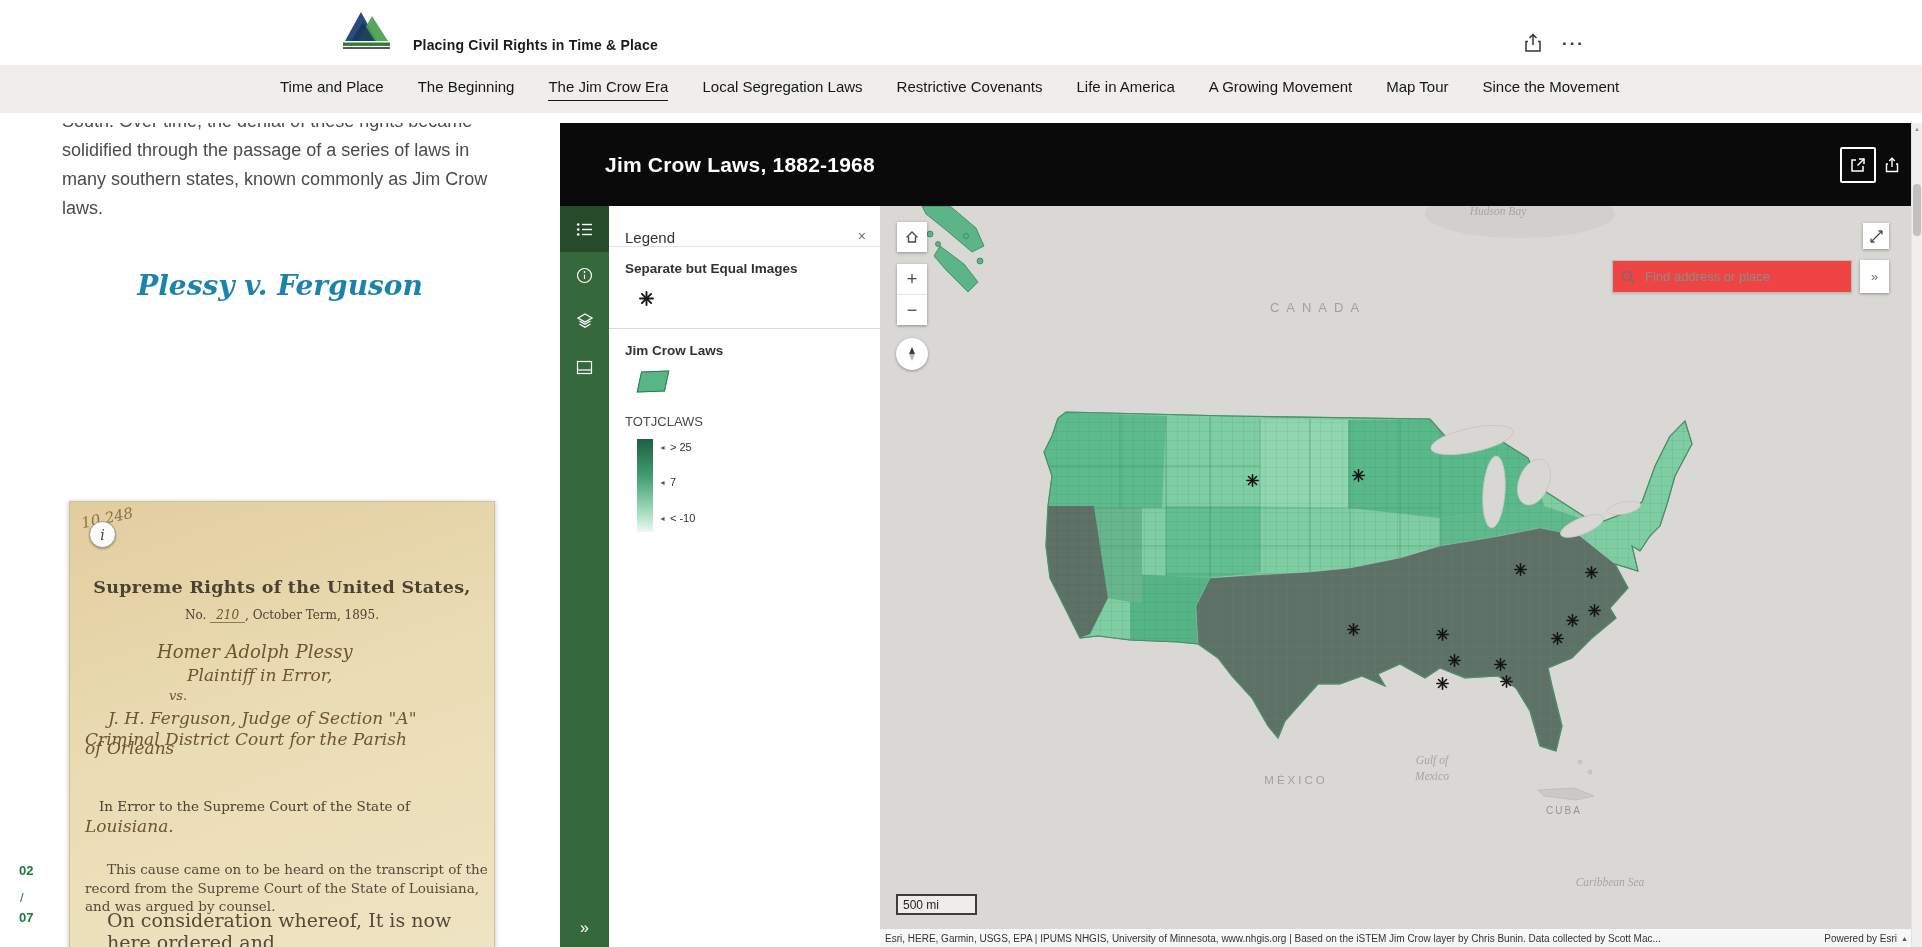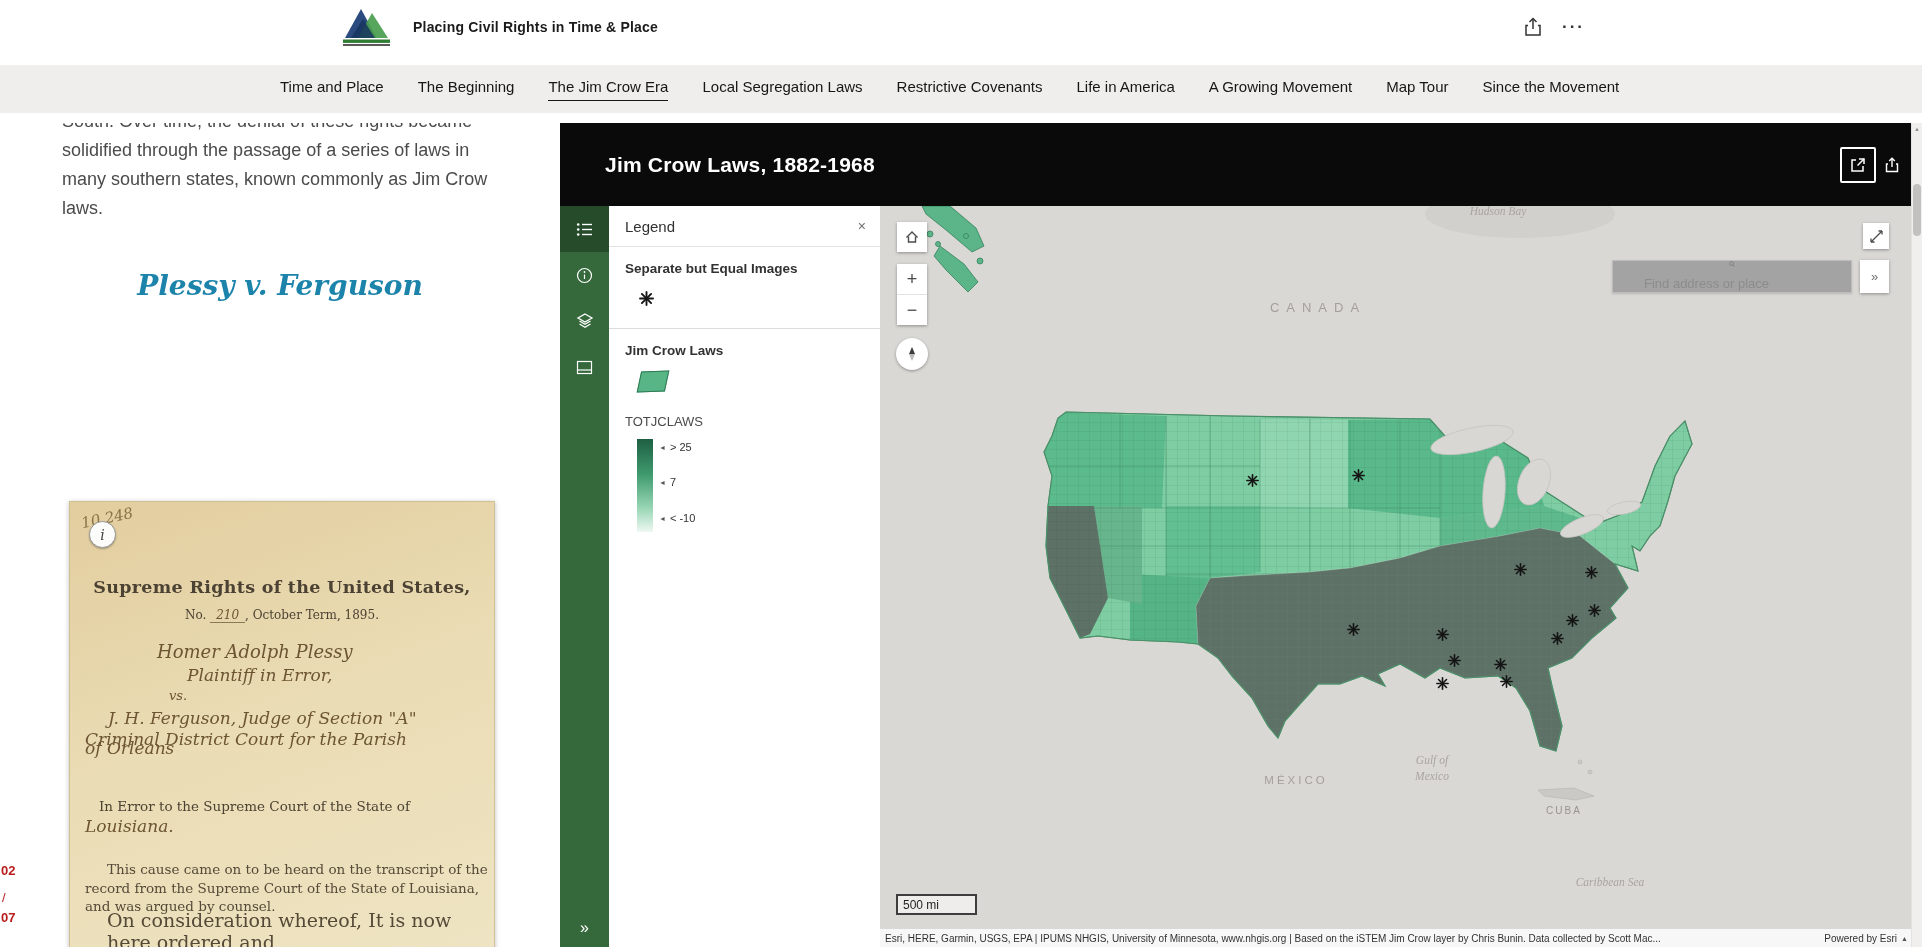--- a/index.html
+++ b/index.html
@@ -1,21 +1,21 @@
 <!DOCTYPE html>
 <html><head>
 <meta charset="utf-8">
 <style>
   html,body{margin:0;padding:0;background:#fff;}
   #app{position:relative;width:1922px;height:947px;overflow:hidden;background:#fff;
        font-family:"Liberation Sans",sans-serif;}
 
   
   #topbar{position:absolute;left:0;top:0;width:100%;height:65px;background:#fff;border-bottom:1px solid #eaeaea;}
-  .topbar-inner{position:absolute;left:337px;right:337px;top:0;height:53px;display:flex;align-items:center;}
+  .topbar-inner{position:absolute;left:337px;right:337px;top:0;height:53px;display:flex;align-items:flex-end;}
   .logo{width:60px;height:46px;flex:0 0 auto;}
   .app-title{margin-left:16px;font-size:14px;font-weight:700;color:#1b1b1b;letter-spacing:.2px;}
   .topbar-actions{margin-left:auto;display:flex;align-items:center;gap:20px;}
   .icon-btn{background:none;border:none;padding:0;cursor:pointer;display:flex;align-items:center;}
   .dots{font-size:17px;font-weight:700;color:#333;letter-spacing:2px;line-height:1;}
 
   
   #navbar{position:absolute;left:0;top:65px;width:100%;height:48px;background:#efeeec;display:flex;align-items:center;}
   #nav-list{display:flex;gap:34px;padding-left:280px;}
   .nav-item{font-size:15px;color:#161616;cursor:pointer;padding-bottom:5px;border-bottom:1.5px solid transparent;white-space:nowrap;}
@@ -49,21 +49,21 @@
   .doc-vs{left:100px;top:187px;font-size:13px;}
   .doc-resp1{left:39px;top:207px;font-size:17px;}
   .doc-resp2{left:16px;top:228px;font-size:17px;}
   .doc-resp3{left:16px;top:237px;font-size:17px;}
   .doc-inerror1{left:30px;top:297px;font-size:13.5px;}
   .doc-inerror2{left:16px;top:315px;font-size:17px;}
   .doc-body1{left:38px;top:360px;font-size:13.5px;color:#554a38;}
   .doc-body2{left:16px;top:379px;font-size:13.5px;color:#554a38;}
   .doc-body3{left:16px;top:397px;font-size:13.5px;color:#554a38;}
   .doc-body4{left:38px;top:408px;font-size:19px;color:#554a38;}
-  #page-counter{position:absolute;left:1px;top:740px;display:flex;flex-direction:column;color:#b91c1c;font-size:13px;font-weight:700;}
+  #page-counter{position:absolute;left:19px;top:740px;display:flex;flex-direction:column;color:#15803d;font-size:13px;font-weight:700;}
   #page-counter .pg-div{margin:12px 0 5px 1px;font-weight:400;}
 
   
   #map-panel{position:absolute;left:560px;top:0;width:1352px;height:824px;background:#dad8d5;}
   #map-header{position:absolute;left:0;top:0;width:100%;height:83px;background:#0a0a0a;}
   #map-title{position:absolute;left:45px;top:50%;transform:translateY(-50%);margin:0;
        font-size:21px;font-weight:700;color:#fff;letter-spacing:.2px;}
   .mh-actions{position:absolute;right:13px;top:50%;transform:translateY(-50%);display:flex;align-items:center;gap:9px;}
   .open-btn{width:36px;height:36px;border:2px solid #fff;border-radius:2px;background:transparent;cursor:pointer;
        display:flex;align-items:center;justify-content:center;padding:0;}
@@ -71,21 +71,21 @@
   #map-body{position:absolute;left:0;top:83px;width:1352px;height:741px;}
 
   
   #tool-sidebar{position:absolute;left:0;top:0;bottom:0;width:49px;background:#35693c;}
   .side-btn{width:49px;height:46px;display:flex;align-items:center;justify-content:center;cursor:pointer;}
   .side-btn.active{background:rgba(0,0,0,.28);}
   .side-expand{position:absolute;bottom:10px;left:0;width:100%;text-align:center;color:#fff;font-size:16px;cursor:pointer;}
 
   
   #legend-panel{position:absolute;left:49px;top:0;bottom:0;width:271px;background:#fff;border-right:1px solid #d6d4d0;}
-  .legend-header{height:40px;border-bottom:1px solid #e2e2e2;display:flex;align-items:center;padding:0 12px 0 16px;
+  .legend-header{height:40px;border-bottom:1px solid #e2e2e2;display:flex;align-items:flex-end;padding:0 12px 0 16px;
        font-size:15px;color:#323232;}
   .legend-close{margin-left:auto;background:none;border:none;font-size:14px;color:#6e6e6e;cursor:pointer;padding:2px;}
   .legend-sec{padding:14px 16px 0;}
   .layer-title{font-size:13.5px;font-weight:700;color:#323232;}
   .symbol-wrap{margin:15px 0 18px 14px;}
   .legend-div{border:none;border-top:1px solid #dcdcdc;margin:0;}
   .swatch{width:26px;height:19px;background:#57b586;border:1px solid #2f7a55;transform:skewX(-14deg) rotate(-2deg);
        margin:13px 0 0 14px;}
   .ramp-title{margin:22px 0 0 0;font-size:13px;color:#4a4a4a;}
   .ramp{position:relative;margin:10px 0 0 12px;height:120px;}
@@ -106,22 +106,22 @@
   .map-marker{position:absolute;width:13px;height:13px;pointer-events:auto;cursor:pointer;}
 
   .ctrl{position:absolute;background:#fff;box-shadow:0 1px 3px rgba(0,0,0,.35);display:flex;align-items:center;
        justify-content:center;cursor:pointer;border:none;padding:0;}
   #home-btn{left:17px;top:16px;width:30px;height:30px;}
   #zoom-box{left:17px;top:58px;width:30px;height:61px;flex-direction:column;}
   .zoom-btn{width:30px;height:30px;display:flex;align-items:center;justify-content:center;font-size:18px;color:#4a4a4a;cursor:pointer;}
   #zoom-in{border-bottom:1px solid #e3e3e3;}
   #compass{left:16px;top:132px;width:32px;height:32px;border-radius:50%;}
   #measure-btn{left:983px;top:17px;width:26px;height:26px;}
-  #search-box{position:absolute;left:732px;top:54px;width:240px;height:33px;background:#a3a3a3;border:1px solid #bdbdbd;
-       box-shadow:0 1px 2px rgba(0,0,0,.15);display:flex;align-items:center;padding:0 8px;gap:8px;box-sizing:border-box;flex-direction:column;}
+  #search-box{position:absolute;left:732px;top:54px;width:240px;height:33px;background:#ef4444;border:1px solid #bdbdbd;
+       box-shadow:0 1px 2px rgba(0,0,0,.15);display:flex;align-items:center;padding:0 8px;gap:8px;box-sizing:border-box;}
   #search-box input{border:none;outline:none;flex:1;font-size:13px;color:#323232;font-family:"Liberation Sans",sans-serif;background:transparent;}
   #search-box input::placeholder{color:#8c8c8c;}
   #search-expand{left:980px;top:54px;width:29px;height:33px;font-size:13px;color:#6e6e6e;}
   #scalebar{position:absolute;left:16px;top:688px;width:81px;height:21px;border:2px solid #3d3d3d;
        background:rgba(255,255,255,.55);display:flex;align-items:center;padding-left:5px;
        font-size:12px;color:#1f1f1f;box-sizing:border-box;}
   #attribution{position:absolute;left:0;right:0;bottom:0;height:18px;background:rgba(255,255,255,.8);
        display:flex;align-items:center;font-size:10px;color:#323232;padding:0 4px 0 5px;}
   .attr-text{white-space:nowrap;overflow:hidden;text-overflow:ellipsis;flex:1;}
   .powered{white-space:nowrap;margin-left:8px;}

